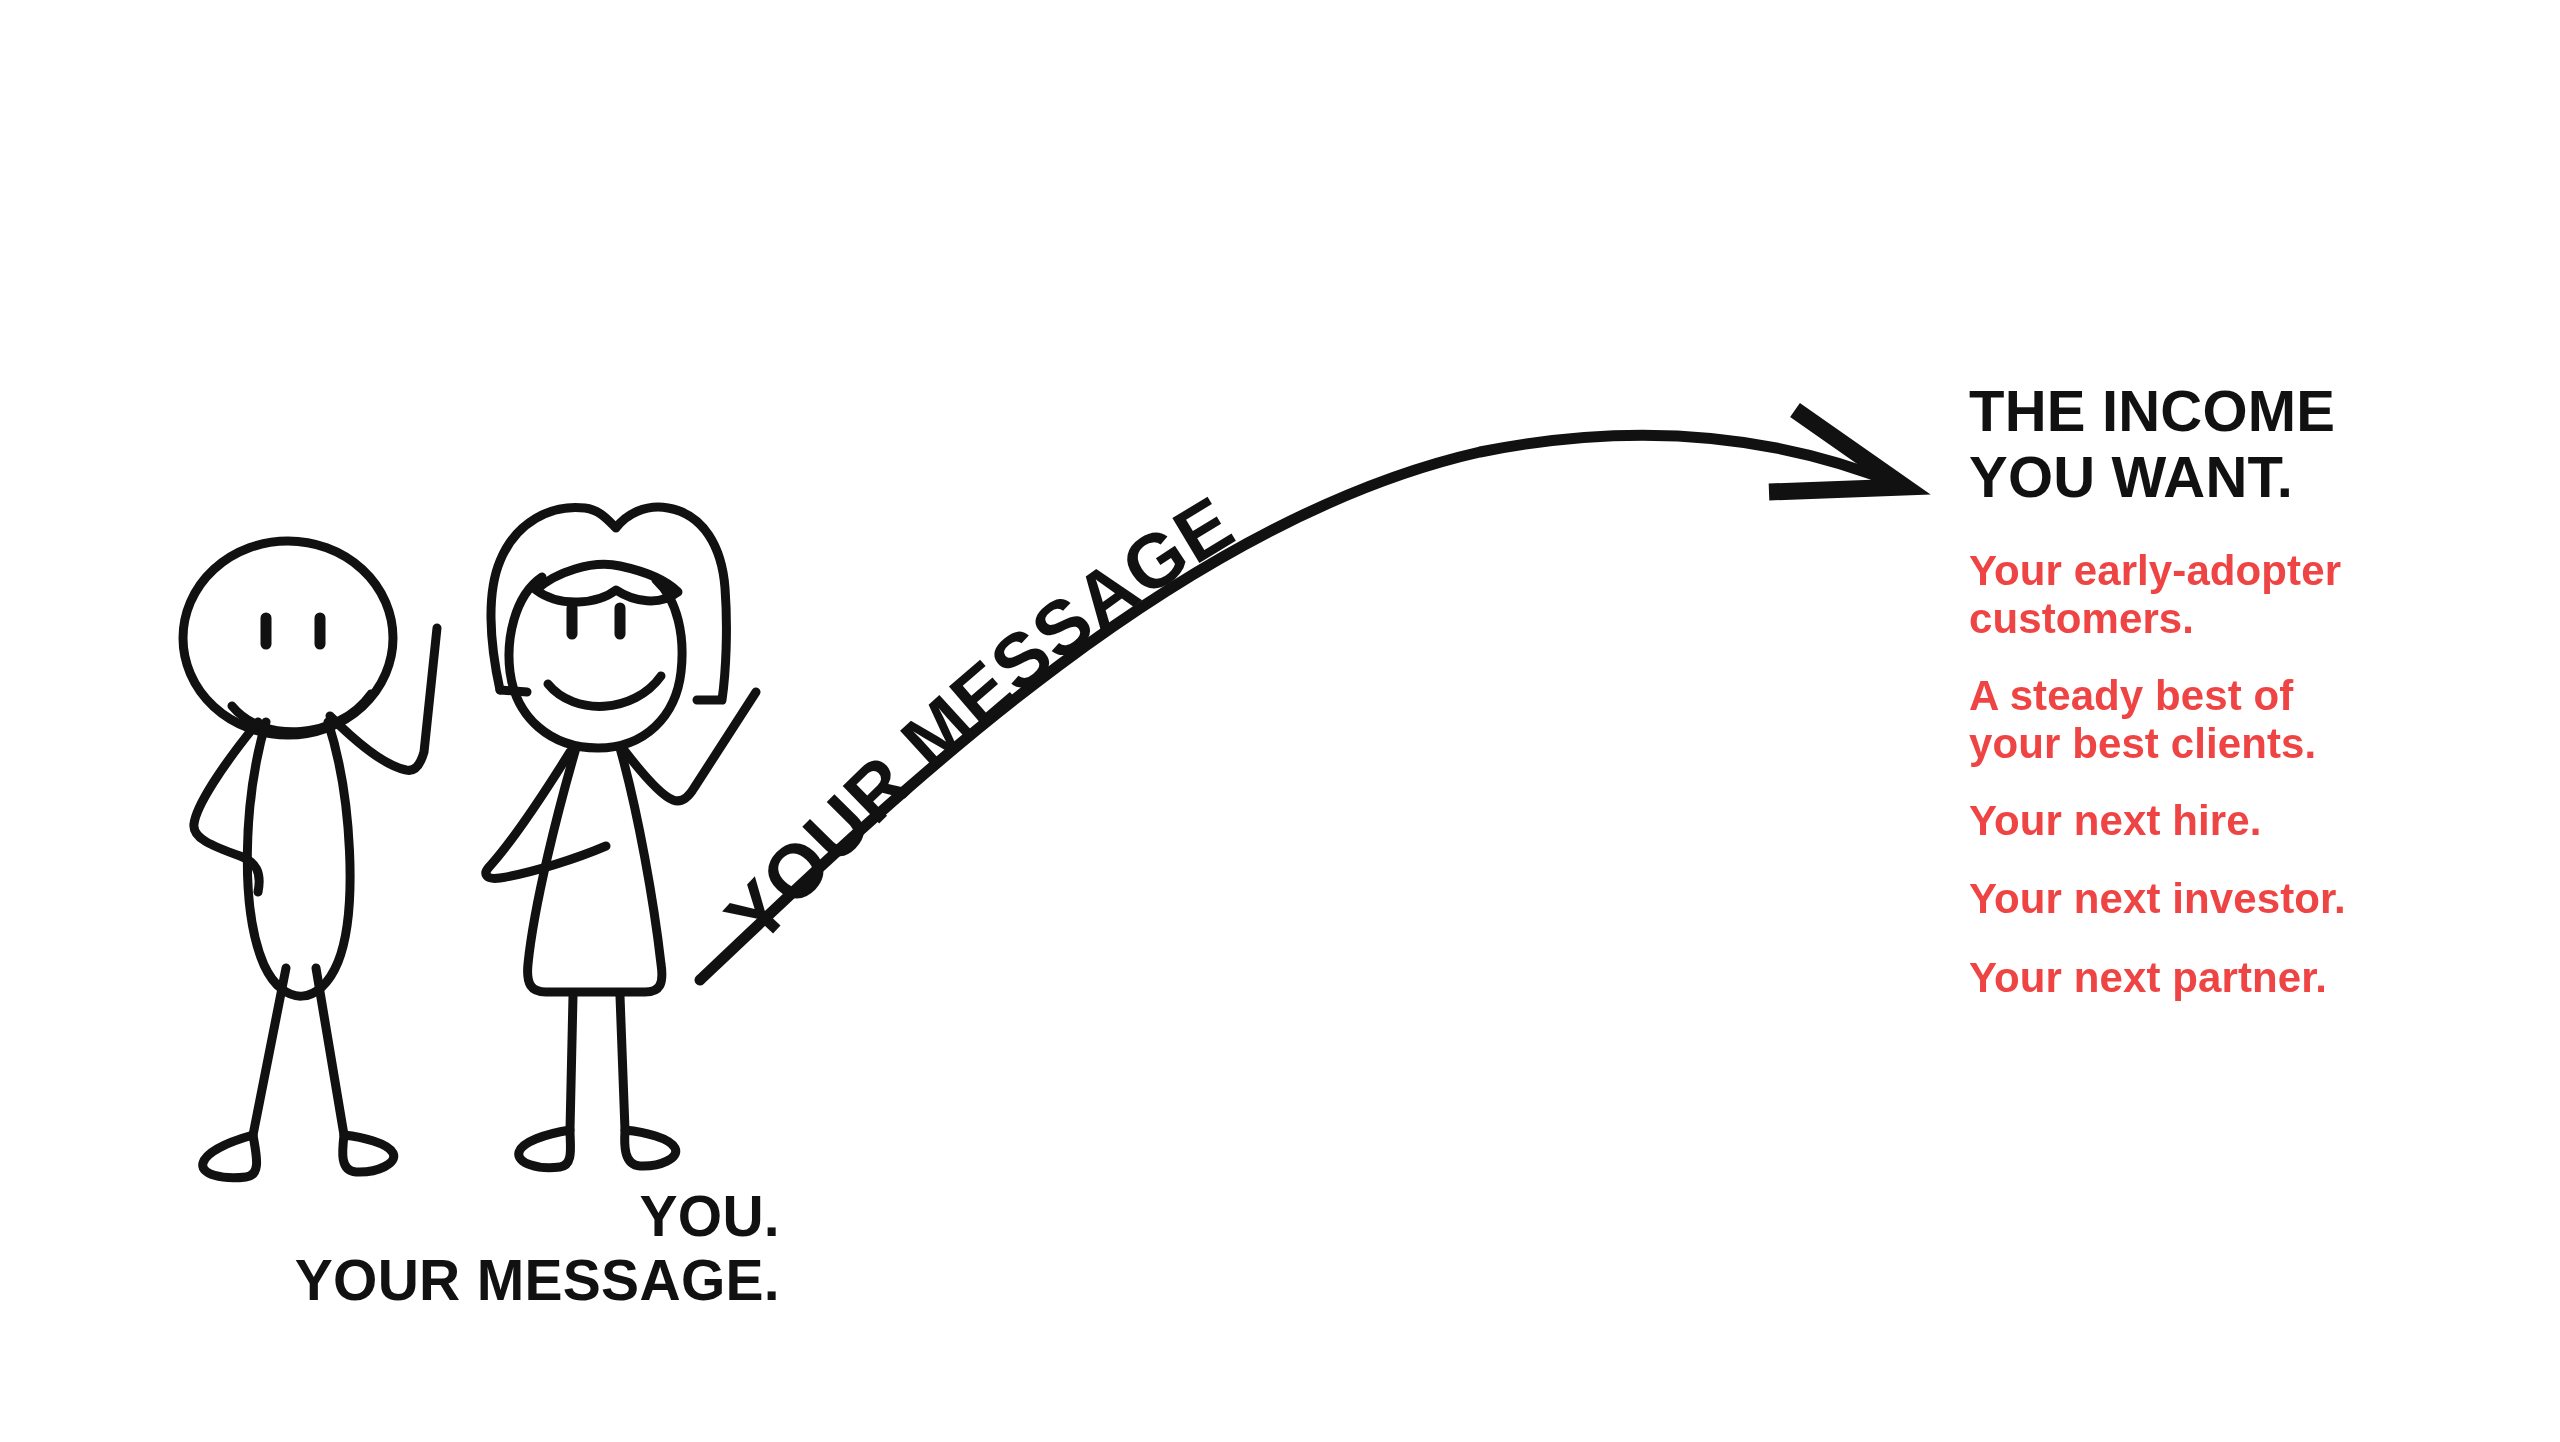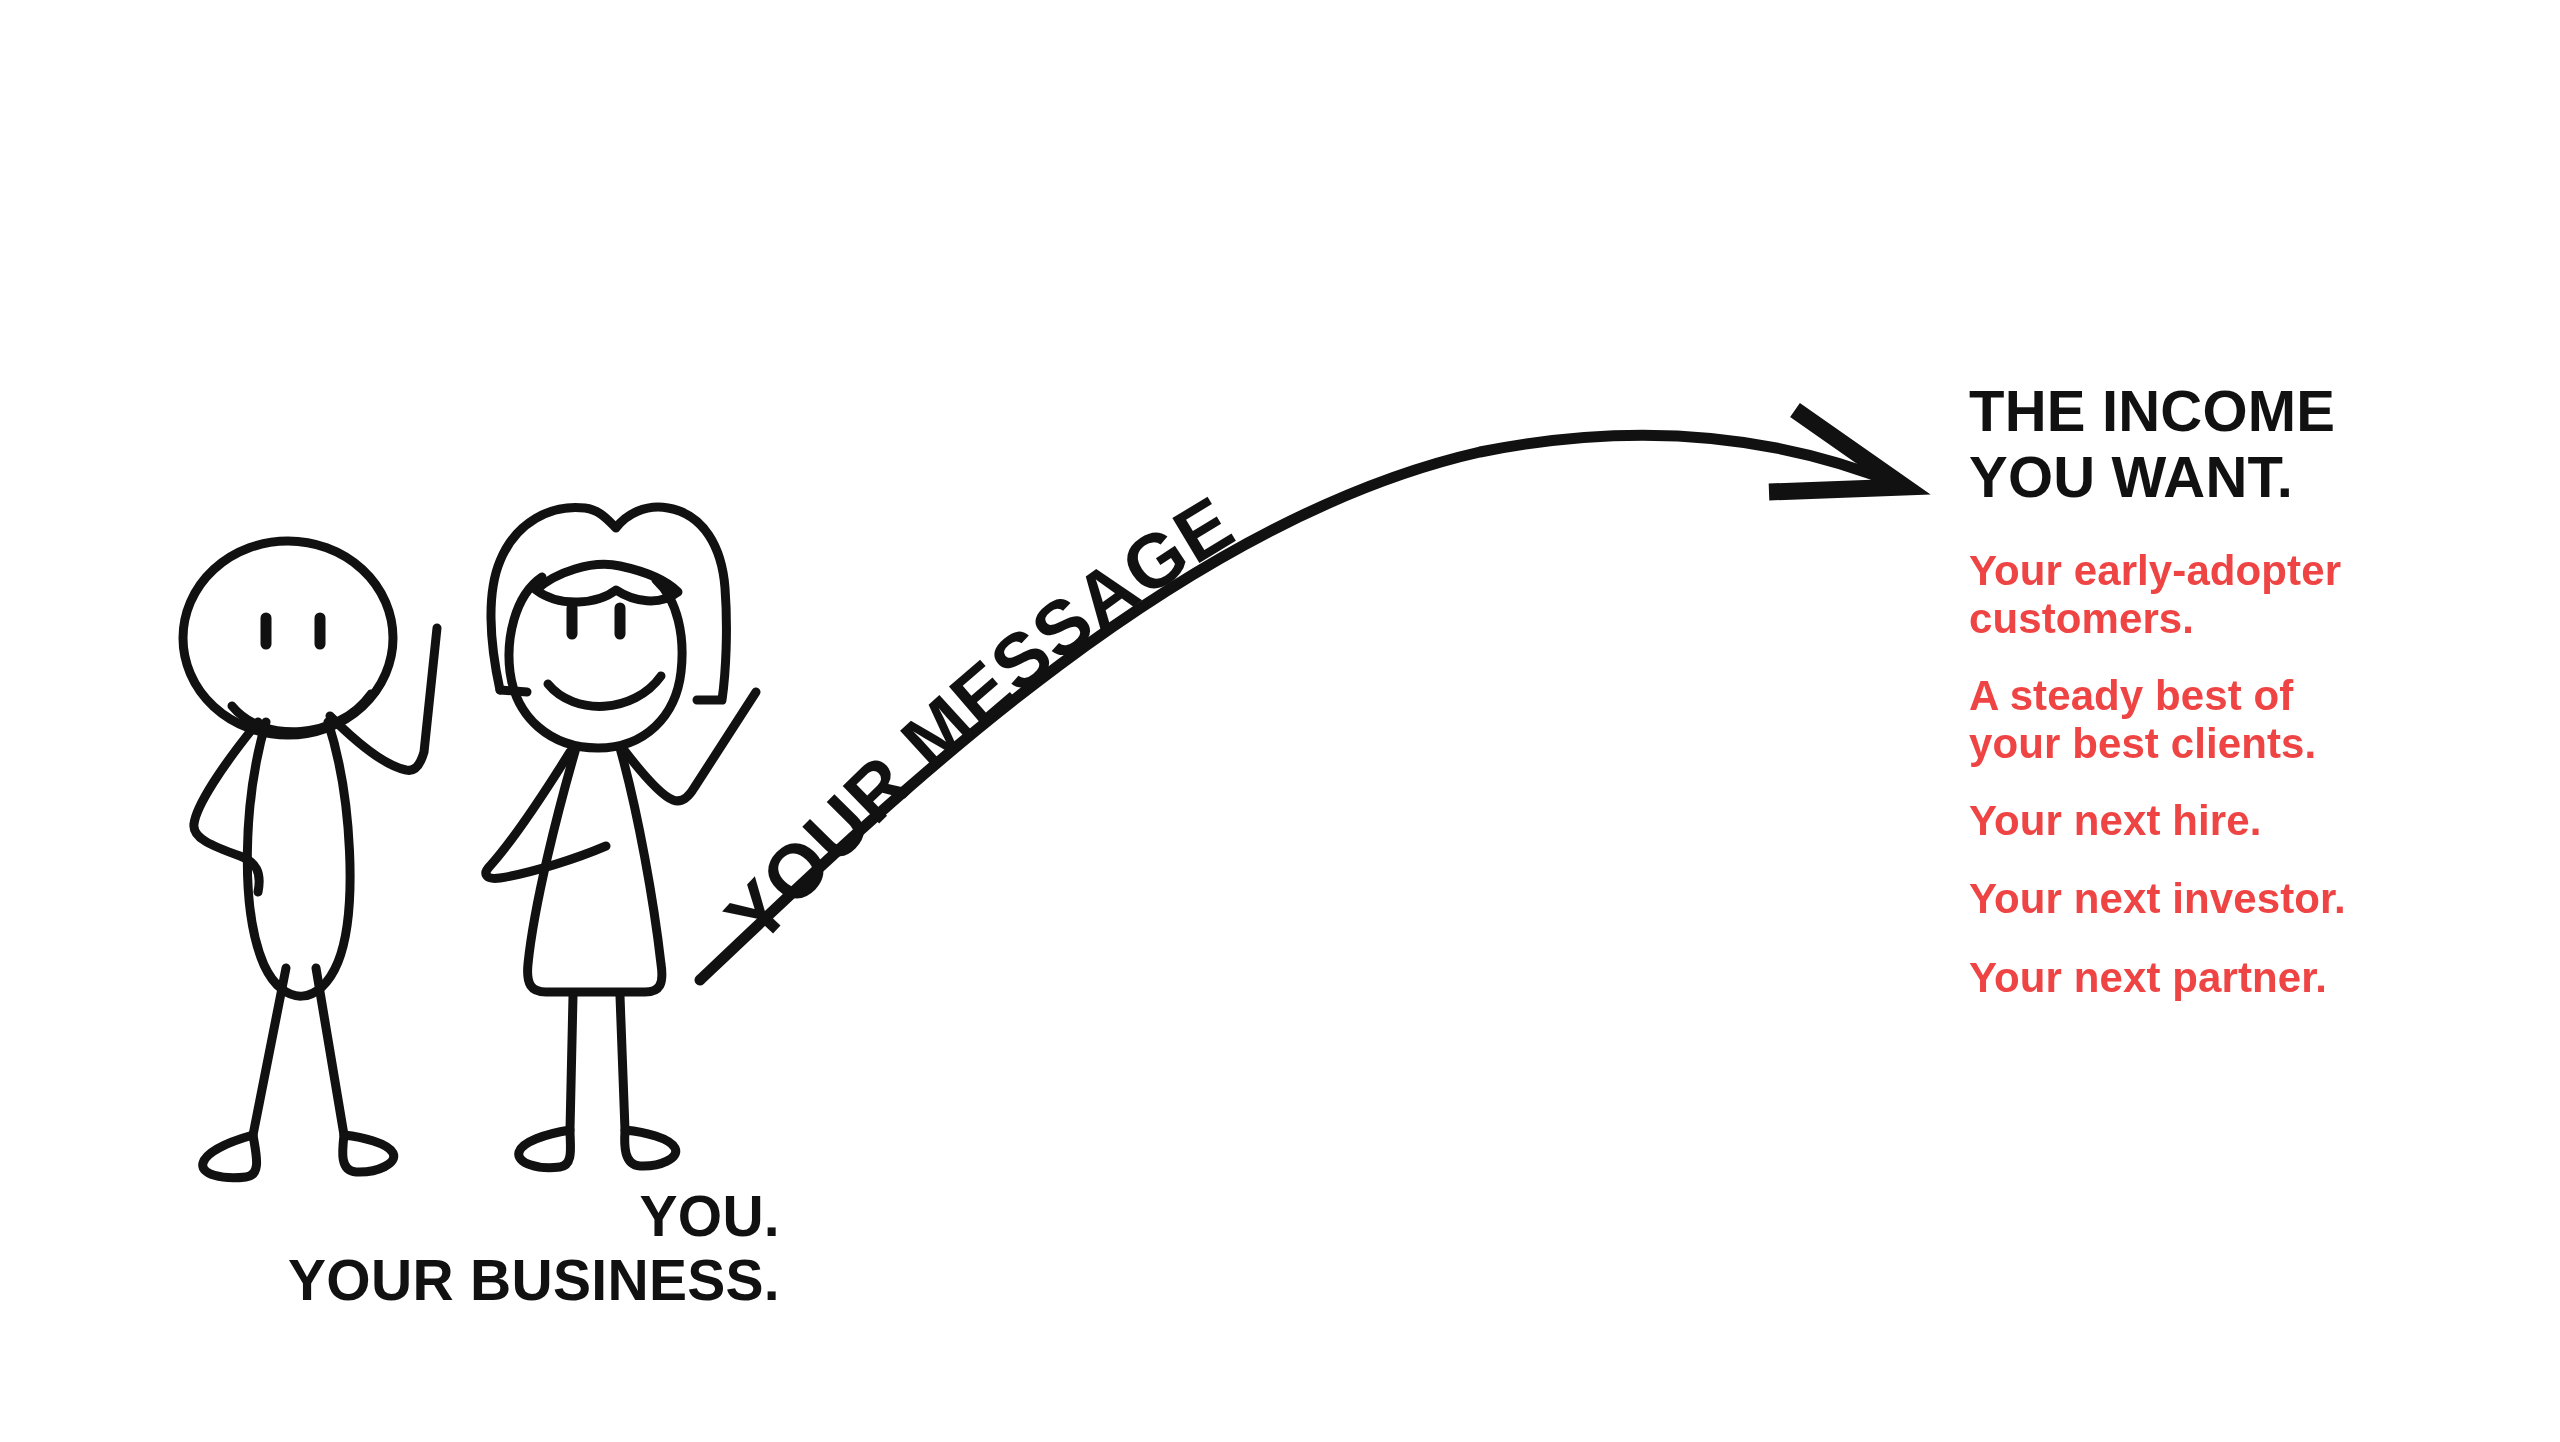--- a/index.html
+++ b/index.html
@@ -158,21 +158,21 @@
 
     <text font-family="Liberation Sans, sans-serif" font-size="76" font-weight="bold" fill="#111111" letter-spacing="1">
       <textPath href="#textarc" startOffset="3%">YOUR MESSAGE</textPath>
     </text>
   </svg>
 
   <div class="text-layer">
 
     <div id="caption-block">
       <span class="cap-line">YOU.</span>
-      <span class="cap-line">YOUR BUSINESS.</span>
+      <span class="cap-line">YOUR MESSAGE.</span>
     </div>
 
     <div id="outcomes">
       <div class="headline">
         <span>THE INCOME</span>
         <span>YOU WANT.</span>
       </div>
 
       <div class="item two-line">
         <span>Your early-adopter</span>

